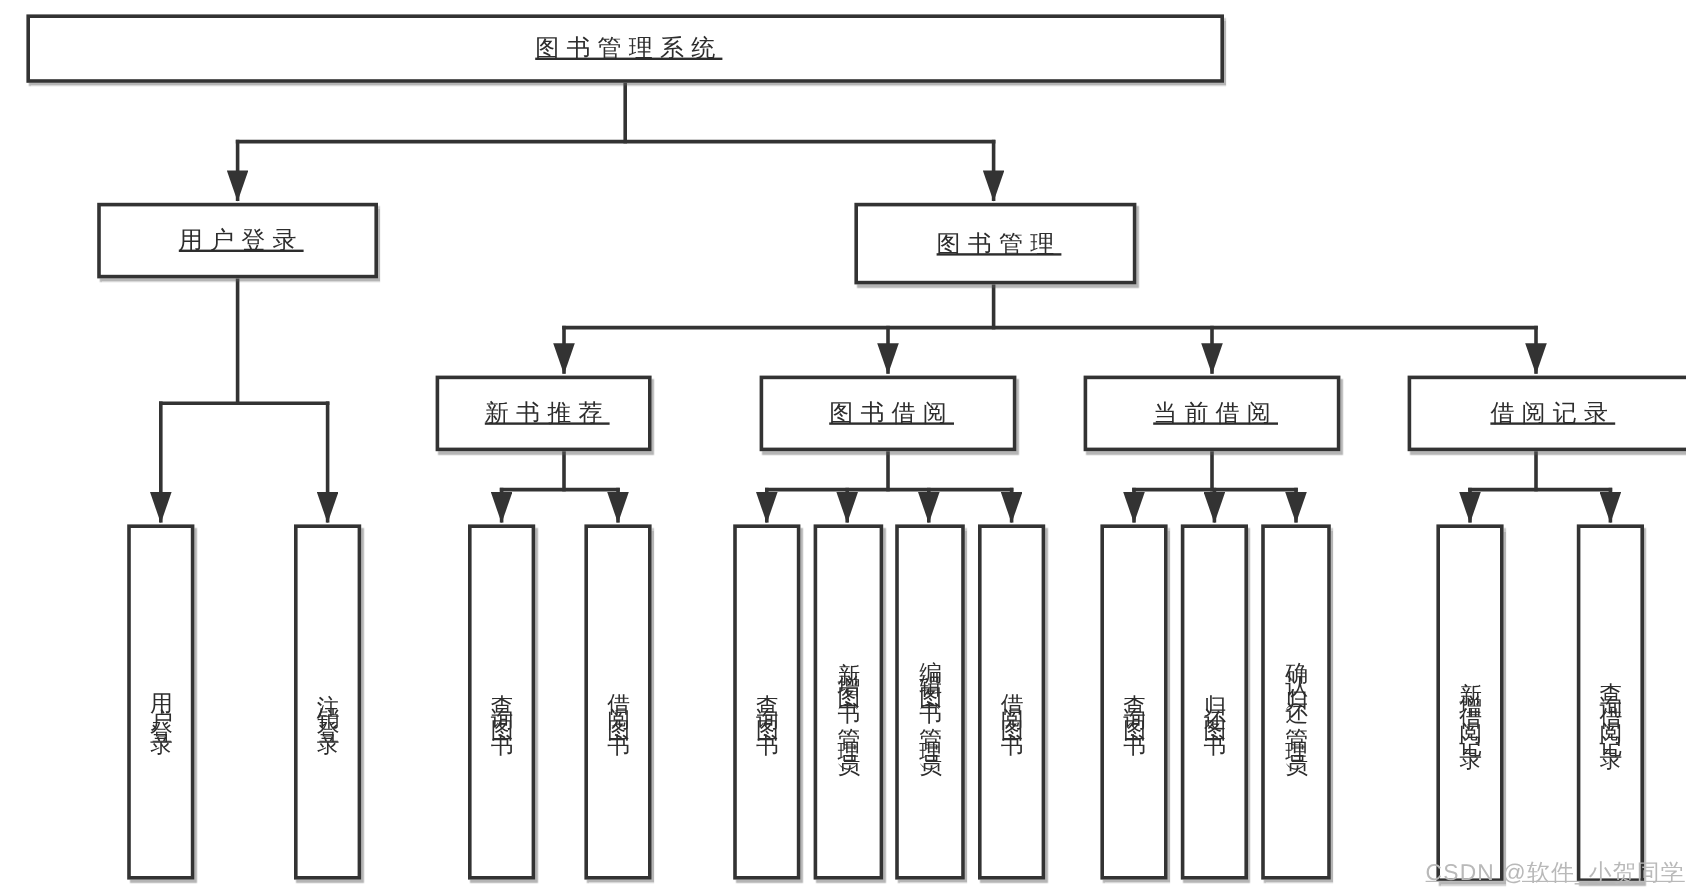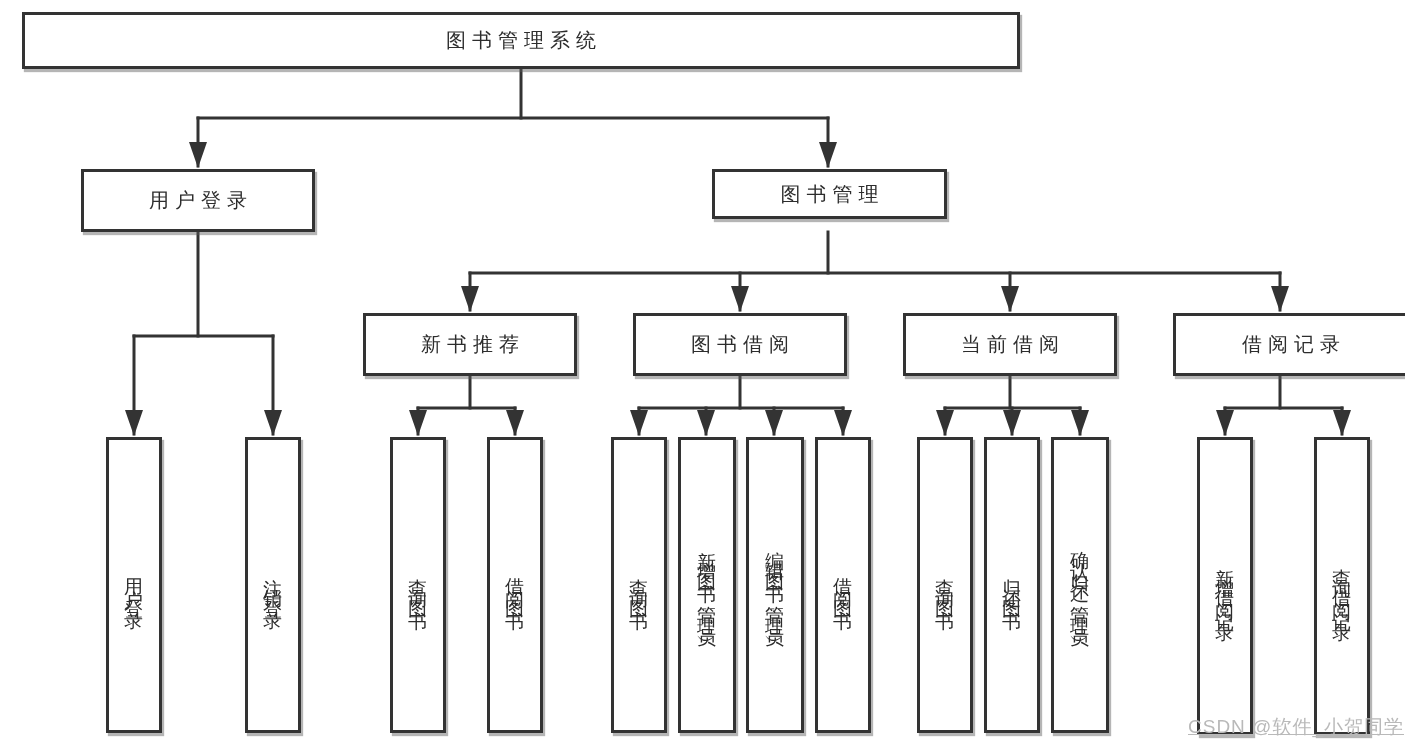--- a/index.html
+++ b/index.html
@@ -30,20 +30,21 @@
     align-items: center;
     justify-content: center;
     box-shadow: 2px 3px 1px rgba(90,90,90,0.45);
   }
 
   .h-node {
     font-size: 20px;
     letter-spacing: 6px;
     text-indent: 6px;
     white-space: nowrap;
+    text-decoration: underline;
   }
 
   .v-node .v-label {
     writing-mode: vertical-rl;
     text-orientation: mixed;
     font-size: 19px;
     letter-spacing: 11px;
     line-height: 1;
     white-space: nowrap;
   }
@@ -110,23 +111,23 @@
       <path d="M1280,376 L1280,408"></path>
       <path d="M1225,408 L1342,408"></path>
       <path d="M1225,408 L1225,434" marker-end="url(#arrow)"></path>
       <path d="M1342,408 L1342,434" marker-end="url(#arrow)"></path>
     </g>
   </svg>
 
   <div class="node h-node" style="left:22px; top:12px; width:998px; height:57px;">图书管理系统</div>
 
   <div class="node h-node" style="left:81px; top:169px; width:234px; height:63px;">用户登录</div>
-  <div class="node h-node" style="left:712px; top:169px; width:235px; height:50px;">图书管理</div>
+  <div class="node h-node" style="left:712px; top:169px; width:235px; height:68px;">图书管理</div>
 
-  <div class="node h-node" style="left:363px; top:313px; width:214px; height:63px;">新书推荐</div>
+  <div class="node h-node" style="left:363px; top:313px; width:180px; height:63px;">新书推荐</div>
   <div class="node h-node" style="left:903px; top:313px; width:214px; height:63px;">当前借阅</div>
   <div class="node h-node" style="left:633px; top:313px; width:214px; height:63px;">图书借阅</div>
   <div class="node h-node" style="left:1173px; top:313px; width:236px; height:63px;">借阅记录</div>
 
   <div class="node v-node" style="left:106px; top:437px; width:56px; height:296px;">
     <span class="v-label">用户登录</span>
   </div>
   <div class="node v-node" style="left:245px; top:437px; width:56px; height:296px;">
     <span class="v-label">注销登录</span>
   </div>

